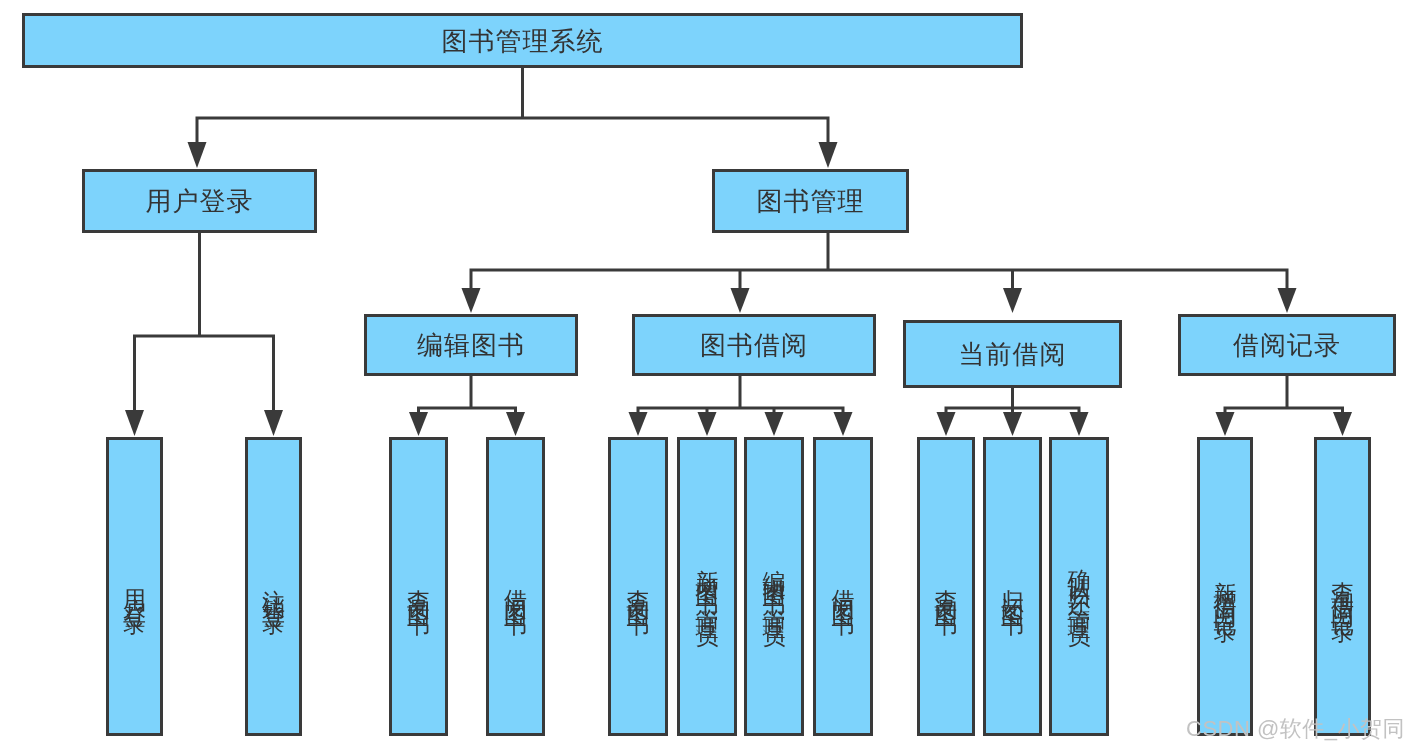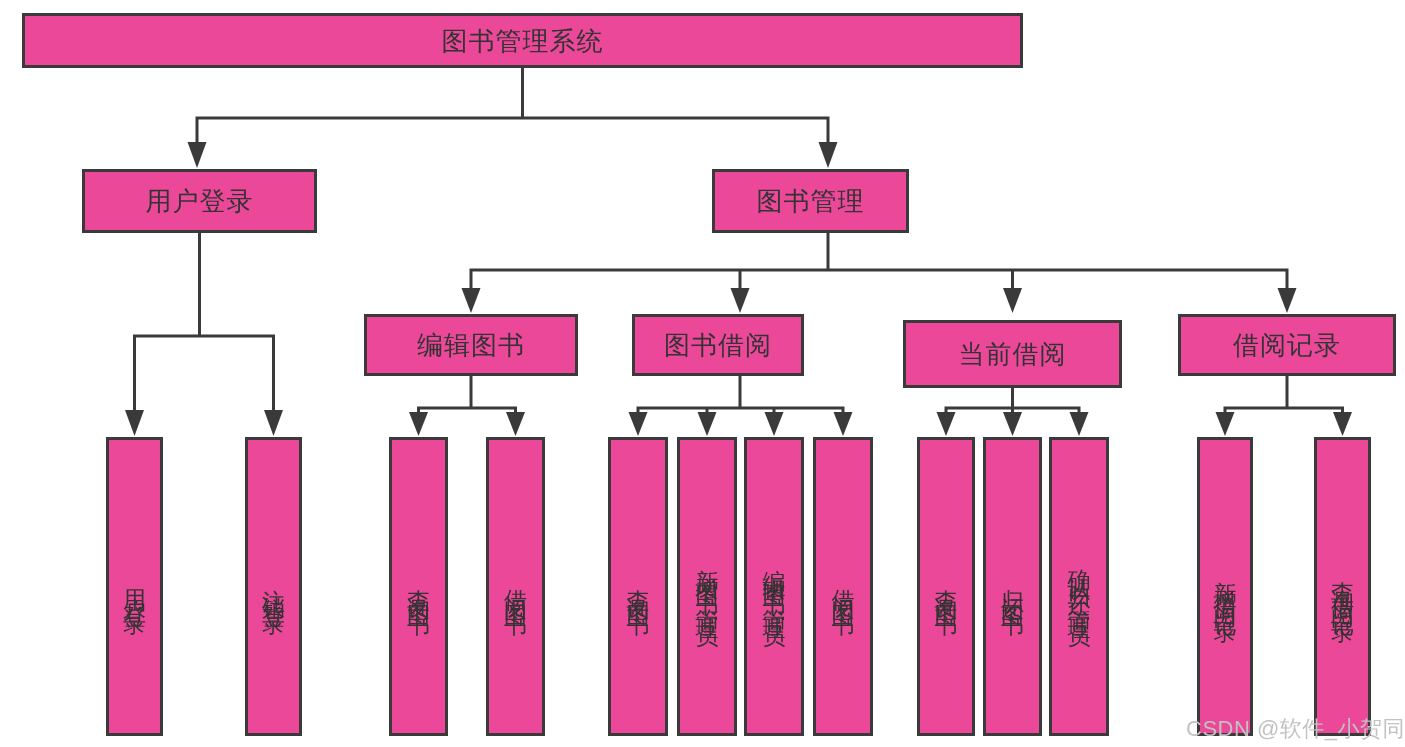--- a/index.html
+++ b/index.html
@@ -10,21 +10,21 @@
     overflow:hidden;
     font-family:"Liberation Sans","DejaVu Sans",sans-serif;
   }
   #connectors{position:absolute;left:0;top:0;width:1405px;height:747px;pointer-events:none;}
   .edge{stroke:#3a3a3a;stroke-width:3;fill:none;stroke-linecap:square;}
   .arrow{fill:#3a3a3a;stroke:none;}
   .box{
     position:absolute;
     box-sizing:border-box;
     border:3px solid #3a3a3a;
-    background:#ec4899;
+    background:#7dd3fc;
     color:#333333;
     display:flex;
     align-items:center;
     justify-content:center;
     text-align:center;
   }
   .box.h{font-size:26px;letter-spacing:1px;line-height:1;}
   .box.v{
     font-size:23px;
     line-height:1;
@@ -97,21 +97,21 @@
       <polygon class="arrow" points="1333,412 1352,412 1342.5,436"></polygon>
     </g>
   </svg>
 
   <div class="box h" style="left:22px;top:13px;width:1001px;height:55px;">图书管理系统</div>
 
   <div class="box h" style="left:82px;top:169px;width:235px;height:64px;">用户登录</div>
   <div class="box h" style="left:712px;top:169px;width:197px;height:64px;">图书管理</div>
 
   <div class="box h" style="left:364px;top:314px;width:214px;height:62px;">编辑图书</div>
-  <div class="box h" style="left:632px;top:314px;width:172px;height:62px;text-align:center;">图书借阅</div>
+  <div class="box h" style="left:632px;top:314px;width:244px;height:62px;text-align:center;">图书借阅</div>
   <div class="box h" style="left:903px;top:320px;width:219px;height:68px;">当前借阅</div>
   <div class="box h" style="left:1178px;top:314px;width:218px;height:62px;">借阅记录</div>
 
   <div class="box v" style="left:106px;top:437px;width:57px;height:299px;">用户登录</div>
   <div class="box v" style="left:245px;top:437px;width:57px;height:299px;">注销登录</div>
 
   <div class="box v" style="left:389px;top:437px;width:59px;height:299px;">查询图书</div>
   <div class="box v" style="left:486px;top:437px;width:59px;height:299px;">借阅图书</div>
 
   <div class="box v" style="left:608px;top:437px;width:60px;height:299px;">查询图书</div>

